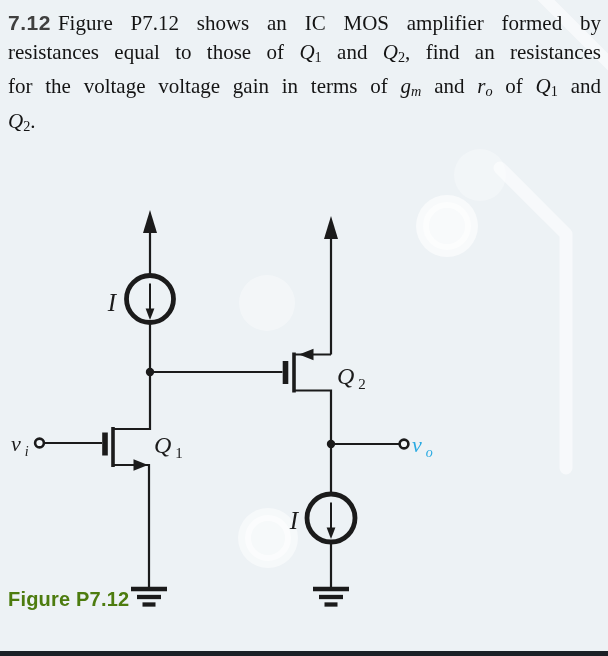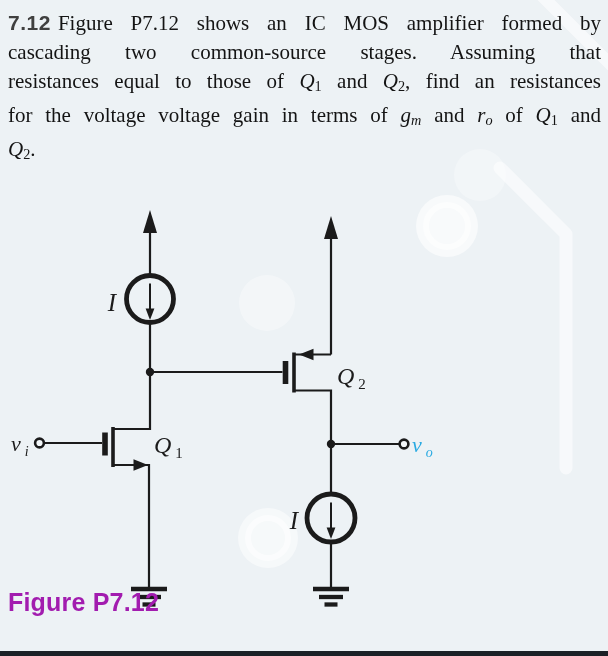--- a/index.html
+++ b/index.html
@@ -55,40 +55,39 @@
   .sub-n  { font-style: normal; font-size: 15px; }
   .base-v { font-style: italic; font-size: 22px; }
   .sub-i  { font-style: italic; font-size: 14px; }
   .accent-fill { fill: #2aaae2; }
   
   .caption {
     position: absolute;
     left: 8px; top: 588px;
     font-family: "Liberation Sans", sans-serif;
     font-weight: 700;
-    font-size: 25px;
-    color: #a21caf;
+    font-size: 20px;
+    color: #4d7c0f;
     letter-spacing: 0.2px;
     z-index: 3;
   }
   .bottom-bar {
     position: absolute;
     left: 0; top: 651px;
     width: 608px; height: 5px;
     background: #1b2026;
     z-index: 4;
   }
 </style>
 </head>
 <body>
 
 <div class="problem">
   <div id="problem-text">
       <div class="tline"><span class="seg-accent">7.12</span><span class="seg-r">Figure P7.12 shows an IC MOS amplifier formed by</span></div>
-      <div class="tline"><span class="seg-r">cascading two common-source stages. Assuming that</span></div>
       <div class="tline"><span class="seg-r">resistances equal to those of </span><span class="seg-i">Q</span><span class="seg-rs">1</span><span class="seg-r"> and </span><span class="seg-i">Q</span><span class="seg-rs">2</span><span class="seg-r">, find an resistances</span></div>
       <div class="tline"><span class="seg-r">for the voltage voltage gain in terms of </span><span class="seg-i">g</span><span class="seg-is">m</span><span class="seg-r"> and </span><span class="seg-i">r</span><span class="seg-is">o</span><span class="seg-r"> of </span><span class="seg-i">Q</span><span class="seg-rs">1</span><span class="seg-r"> and</span></div>
       <div class="tline last"><span class="seg-i">Q</span><span class="seg-rs">2</span><span class="seg-r">.</span></div>
     </div>
 </div>
 
 <svg class="fig" width="608" height="656" viewBox="0 0 608 656">
 
   <g>
     <path class="wm" d="M 536 -10 L 616 70" stroke-width="12" opacity="0.45"></path>

